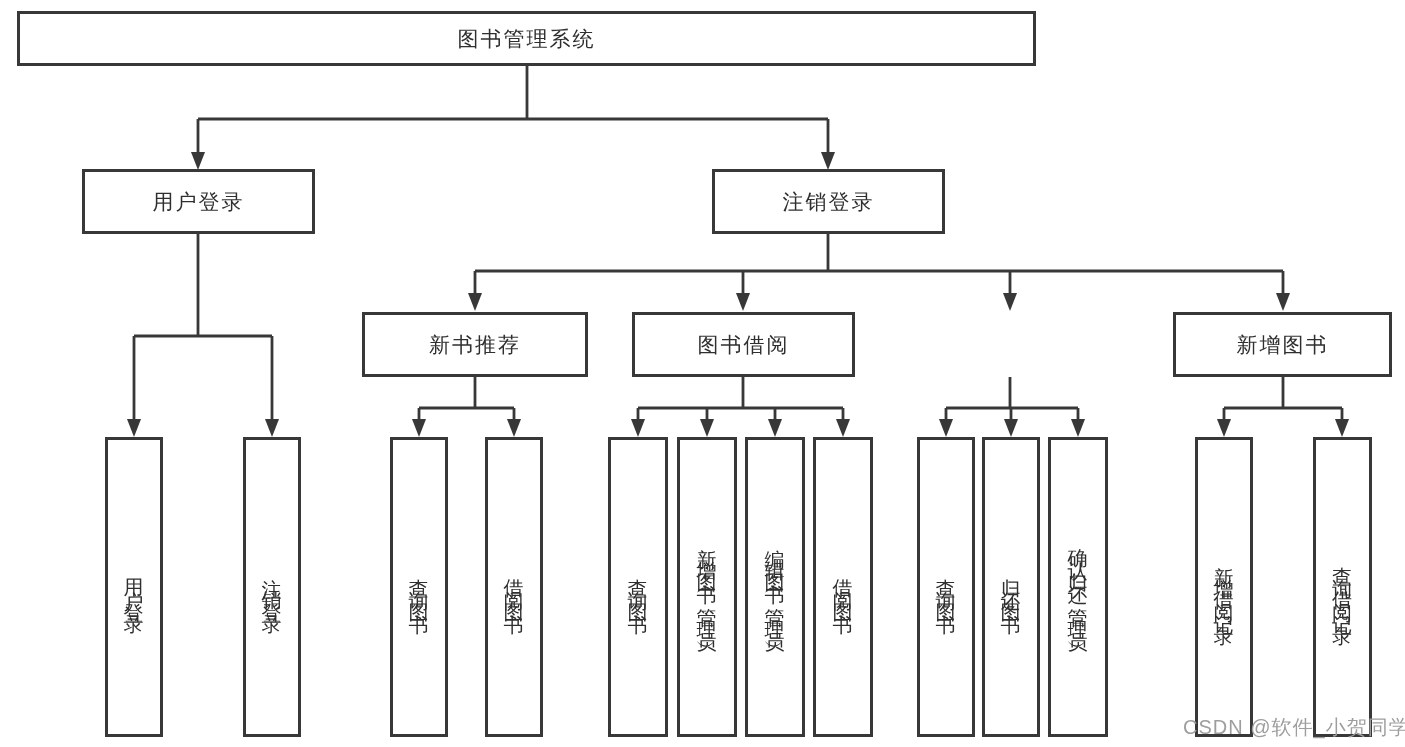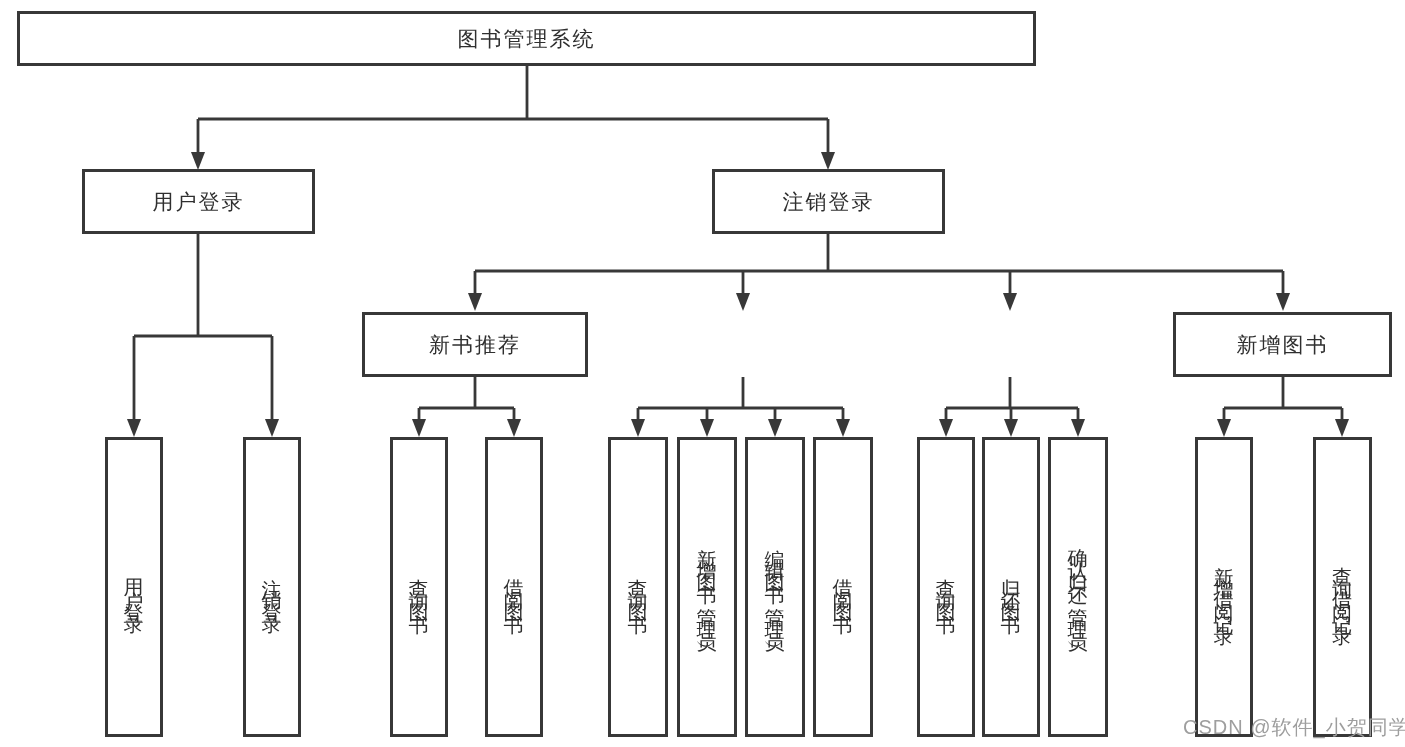--- a/index.html
+++ b/index.html
@@ -95,20 +95,23 @@
   <div class="node hbox lvl2" style="left:82px">
     <span>用户登录</span>
   </div>
   <div class="node hbox lvl2" style="left:712px">
     <span>注销登录</span>
   </div>
 
   <div class="node hbox lvl3" style="left:362px;width:226px">
     <span>新书推荐</span>
   </div>
+  <div class="node hbox lvl3" style="left:632px;width:223px">
+    <span>图书借阅</span>
+  </div>
   <div class="node hbox lvl3" style="left:1173px;width:219px">
     <span>新增图书</span>
   </div>
 
   <div class="node vbox" style="left:105px">
     <span>用户登录</span>
   </div>
   <div class="node vbox" style="left:243px">
     <span>注销登录</span>
   </div>

